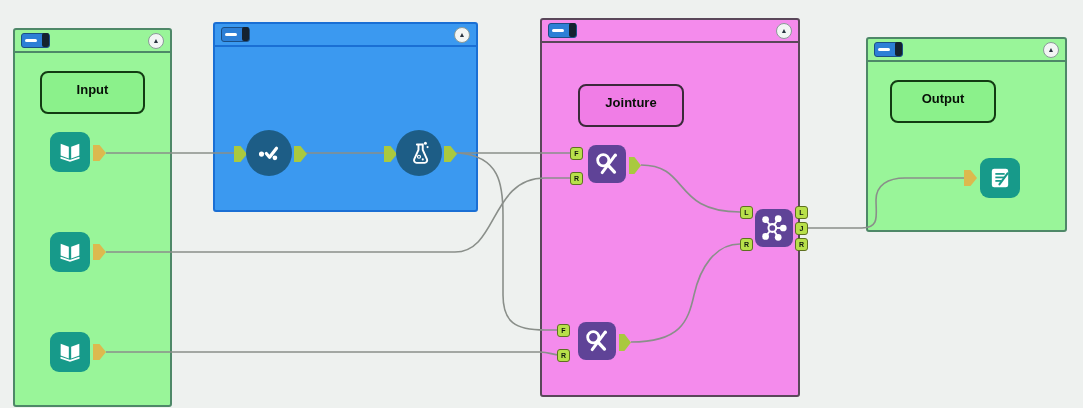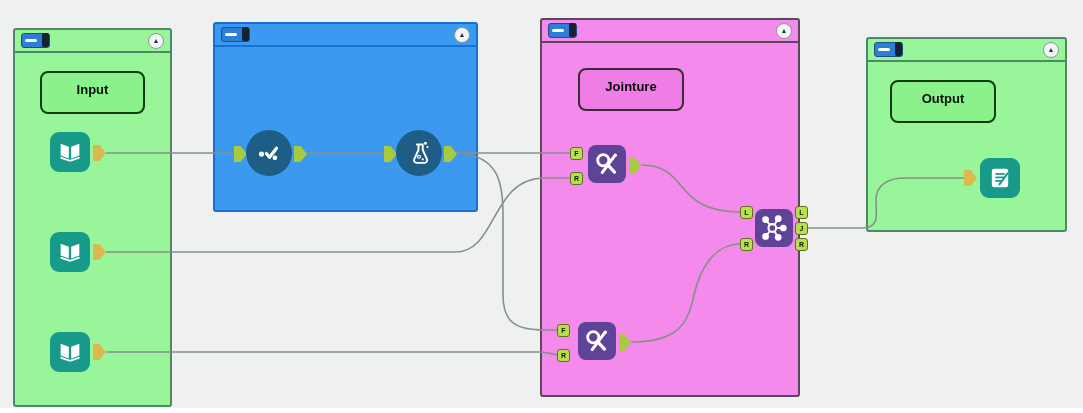--- a/index.html
+++ b/index.html
@@ -19,21 +19,21 @@
   .c-jointure .titlebar{border-bottom:2px solid #5a475a;}
 
   .toggle{position:relative;width:27px;height:13px;background:#2d7fd6;border-radius:3px;border:1px solid #1b4f86;}
   .toggle .line{position:absolute;left:3px;top:5px;width:12px;height:3px;background:#ffffff;border-radius:2px;}
   .toggle .knob{position:absolute;right:0;top:-1px;width:7px;height:14px;background:#15222f;border-radius:2px;}
   .collapse-btn{width:16px;height:16px;border-radius:50%;background:#f2f5f4;border:1px solid #8a9a98;display:flex;align-items:center;justify-content:center;font-size:7px;color:#2a3440;padding:0;line-height:1;}
 
   .label-box{position:absolute;border-radius:8px;display:flex;align-items:flex-start;justify-content:center;font-weight:bold;font-size:13px;color:#071007;padding-top:9px;box-sizing:border-box;}
   .lb-input{left:40px;top:71px;width:105px;height:43px;background:#8bf18b;border:2px solid #123b12;}
   .lb-transformation{left:277px;top:68px;width:112px;height:46px;background:#1b7ce9;border:2px solid #062a52;}
-  .lb-jointure{left:578px;top:68px;width:106px;height:43px;background:#f07de6;border:2px solid #3a2a3a;}
+  .lb-jointure{left:578px;top:84px;width:106px;height:43px;background:#f07de6;border:2px solid #3a2a3a;}
   .lb-output{left:890px;top:80px;width:106px;height:43px;background:#8bf18b;border:2px solid #123b12;}
 
   
   .tool{position:absolute;}
   .sq-teal{width:40px;height:40px;background:#179a8a;border-radius:9px;display:flex;align-items:center;justify-content:center;}
   .sq-purple{width:38px;height:38px;background:#5f4397;border-radius:8px;display:flex;align-items:center;justify-content:center;}
   .circ-navy{width:46px;height:46px;background:#1d5d86;border-radius:50%;display:flex;align-items:center;justify-content:center;}
 
   
   .d-anchor{position:absolute;width:13px;height:16px;background:#dcb94e;clip-path:polygon(0 0,50% 0,100% 50%,50% 100%,0 100%);filter:drop-shadow(0 0 1px #6b5a20);}

